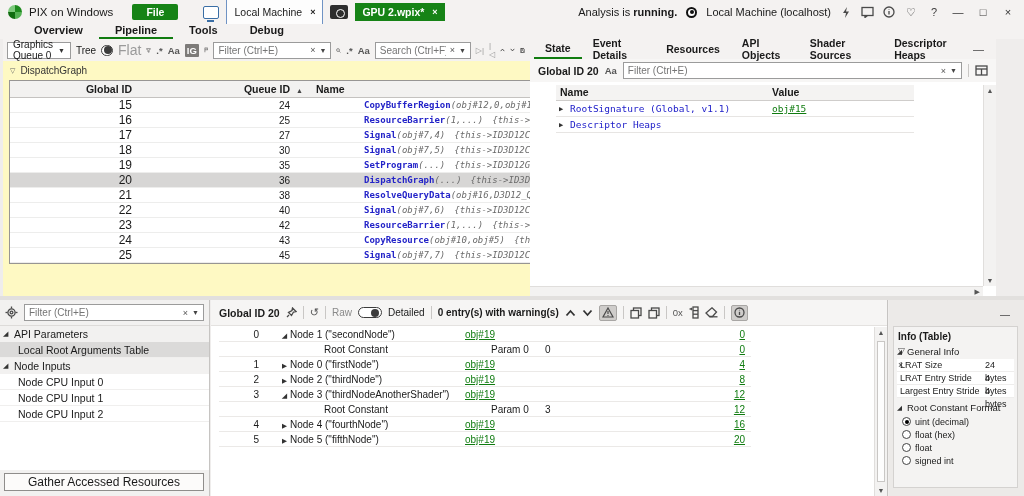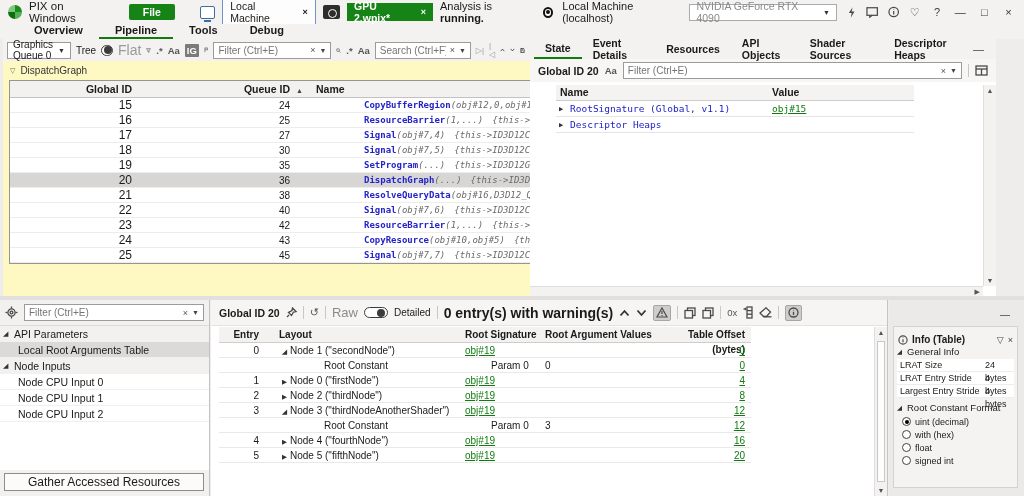--- a/index.html
+++ b/index.html
@@ -125,21 +125,21 @@
   .col-rs .param { padding-left:26px; display:inline-block; }
   .bm-vscroll { position:absolute; top:27px; right:0; bottom:0; width:13px; background:#f3f2f1; border-left:1px solid #e0dedc; }
   .bm-vscroll .a { display:block; text-align:center; font-size:7px; color:#555; padding-top:2px; }
   .bm-vscroll .a.down { position:absolute; bottom:2px; left:0; right:0; padding:0; }
   .bm-vscroll .thumb { position:absolute; left:2px; right:2px; top:14px; bottom:14px; background:#fdfdfd; border:1px solid #c9c7c5; }
 
   
   .br-pane { position:absolute; top:300px; left:889px; width:135px; height:196px; background:#eceae8; }
   .br-min { position:absolute; top:9px; right:14px; color:#444; font-size:10px; }
   .info-panel { position:absolute; top:26px; left:4px; right:6px; bottom:8px; background:#f4f3f2; border:1px solid #d4d2d0; }
-  .info-head { height:18px; display:flex; align-items:flex-end; gap:4px; padding:0 4px; }
+  .info-head { height:18px; display:flex; align-items:flex-start; gap:4px; padding:0 4px;flex-direction:column; }
   .info-title { font-weight:bold; font-size:10px; flex:1; }
   .info-ic { font-size:9px; color:#444; }
   .grp-row { height:14px; line-height:14px; font-size:9.5px; padding-left:13px; position:relative; color:#222; }
   .grp-row::before { content:"◢"; position:absolute; left:3px; top:0; font-size:6.5px; color:#333; }
   .kv-row { display:flex; height:13px; line-height:13px; font-size:9px; background:#fff; border-bottom:1px solid #eeedec; margin:0 3px; }
   .kv-label { width:88px; padding-left:3px; } .kv-val { flex:1; }
   .radio-row { display:flex; align-items:center; height:13px; font-size:9px; padding-left:8px; gap:0; }
   .radio { width:9px; height:9px; border:1px solid #444; border-radius:50%; display:inline-block; position:relative; margin-right:4px; background:#fff; flex:0 0 auto; }
   .radio.checked::after { content:""; position:absolute; left:1.5px; top:1.5px; width:4px; height:4px; border-radius:50%; background:#000; }
 
@@ -161,24 +161,20 @@
     </span>
     <span class="camera-btn"></span>
     <span class="tab-capture">
       <span>GPU 2.wpix*</span>
       <span class="tab-x">×</span>
     </span>
     <span class="tb-right">
       <span><span>Analysis is</span> <b>running.</b></span>
       <span class="record-ic"></span>
       <span>Local Machine (localhost)</span>
-      <span class="gpu-select">
-        <span>NVIDIA GeForce RTX 4090</span>
-        <span class="dd-arrow">▼</span>
-      </span>
       <svg class="ic" width="12" height="13" viewBox="0 0 12 13">
           <path d="M7 1 L3 7 H6 L5 12 L9 5.5 H6 Z" fill="#4a4a4a"></path>
         </svg>
       <svg class="ic icsvg" width="13" height="12" viewBox="0 0 13 12">
           <rect x="1" y="1.5" width="11" height="8"></rect>
           <path d="M4 9.5 L4 11.5 L6.5 9.5"></path>
         </svg>
       <svg class="ic icsvg" width="12" height="12" viewBox="0 0 12 12">
           <circle cx="6" cy="6" r="5"></circle>
           <line x1="6" y1="5" x2="6" y2="8.6"></line>
@@ -448,27 +444,27 @@
   <div class="bm-pane">
     <div class="bm-toolbar">
       <span class="evlabel">Global ID 20</span>
       <svg class="ic icsvg" width="11" height="11" viewBox="0 0 11 11">
           <path d="M6.5 1 L10 4.5 L7.5 5 L5.5 8.5 L2.5 5.5 L6 3.5 Z"></path>
           <line x1="3" y1="8" x2="1" y2="10"></line>
         </svg>
       <span class="sep"></span>
       <span style="font-size:11px;color:#555;">↺</span>
       <span class="sep"></span>
-      <span class="dim" style="font-size:13px;">Raw</span>
+      <span class="dim" style="font-size:10px;">Raw</span>
       <span class="toggle right">
           <span class="knob"></span>
         </span>
       <span style="font-size:10px;">Detailed</span>
       <span class="sep"></span>
-      <span class="strong" style="font-size:14px;">0 entry(s) with warning(s)</span>
+      <span class="strong" style="font-size:10px;">0 entry(s) with warning(s)</span>
       <svg class="ic" width="11" height="8" viewBox="0 0 11 8">
           <path d="M1.5 6.5 L5.5 2 L9.5 6.5" fill="none" stroke="#333" stroke-width="1.8"></path>
         </svg>
       <svg class="ic" width="11" height="8" viewBox="0 0 11 8">
           <path d="M1.5 1.5 L5.5 6 L9.5 1.5" fill="none" stroke="#333" stroke-width="1.8"></path>
         </svg>
       <span class="pressed">
         <svg class="ic" width="12" height="11" viewBox="0 0 12 11">
             <path d="M6 1 L11 10 H1 Z" fill="none" stroke="#4a4a4a" stroke-width="1.2"></path>
             <line x1="6" y1="4" x2="6" y2="7" stroke="#4a4a4a" stroke-width="1.2"></line>
@@ -501,27 +497,20 @@
       <span class="pressed">
         <svg class="ic icsvg" width="11" height="11" viewBox="0 0 11 11">
             <circle cx="5.5" cy="5.5" r="4.5"></circle>
             <line x1="5.5" y1="4.8" x2="5.5" y2="8"></line>
             <line x1="5.5" y1="2.8" x2="5.5" y2="3.4"></line>
           </svg>
       </span>
     </div>
 
     <div class="bm-table">
-      <div class="bm-header">
-        <span class="col-entry">Entry</span>
-        <span class="col-layout" style="padding-left:10px;">Layout</span>
-        <span class="col-rs">Root Signature</span>
-        <span class="col-rav">Root Argument Values</span>
-        <span class="col-off">Table Offset (bytes)</span>
-      </div>
       <div>
 
           <div class="bm-row">
             <span class="col-entry">0</span>
             <span class="col-layout indent-node"><span class="arw expanded"></span><span>Node 1 ("secondNode")</span></span>
             <span class="col-rs"><span class="glink">obj#19</span></span>
             <span class="col-rav"></span>
             <span class="col-off"><span class="glink">0</span></span>
           </div>
 
@@ -623,21 +612,21 @@
       <div class="grp-row" style="margin-top:3px;">Root Constant Format</div>
       <div>
 
           <div class="radio-row">
             <span class="radio checked"></span>
             <span>uint (decimal)</span>
           </div>
 
           <div class="radio-row">
             <span class="radio"></span>
-            <span>with (hex)</span>
+            <span>float (hex)</span>
           </div>
 
           <div class="radio-row">
             <span class="radio"></span>
             <span>float</span>
           </div>
 
           <div class="radio-row">
             <span class="radio"></span>
             <span>signed int</span>

